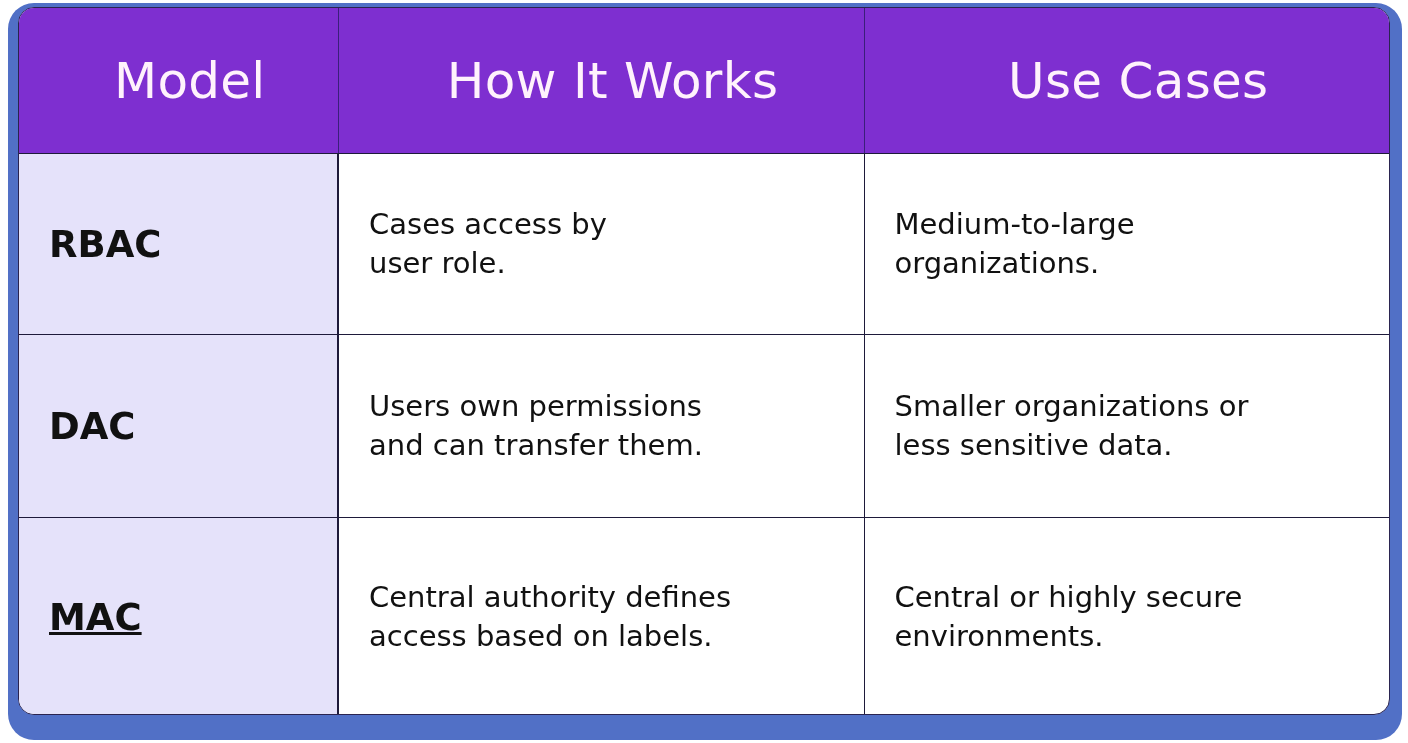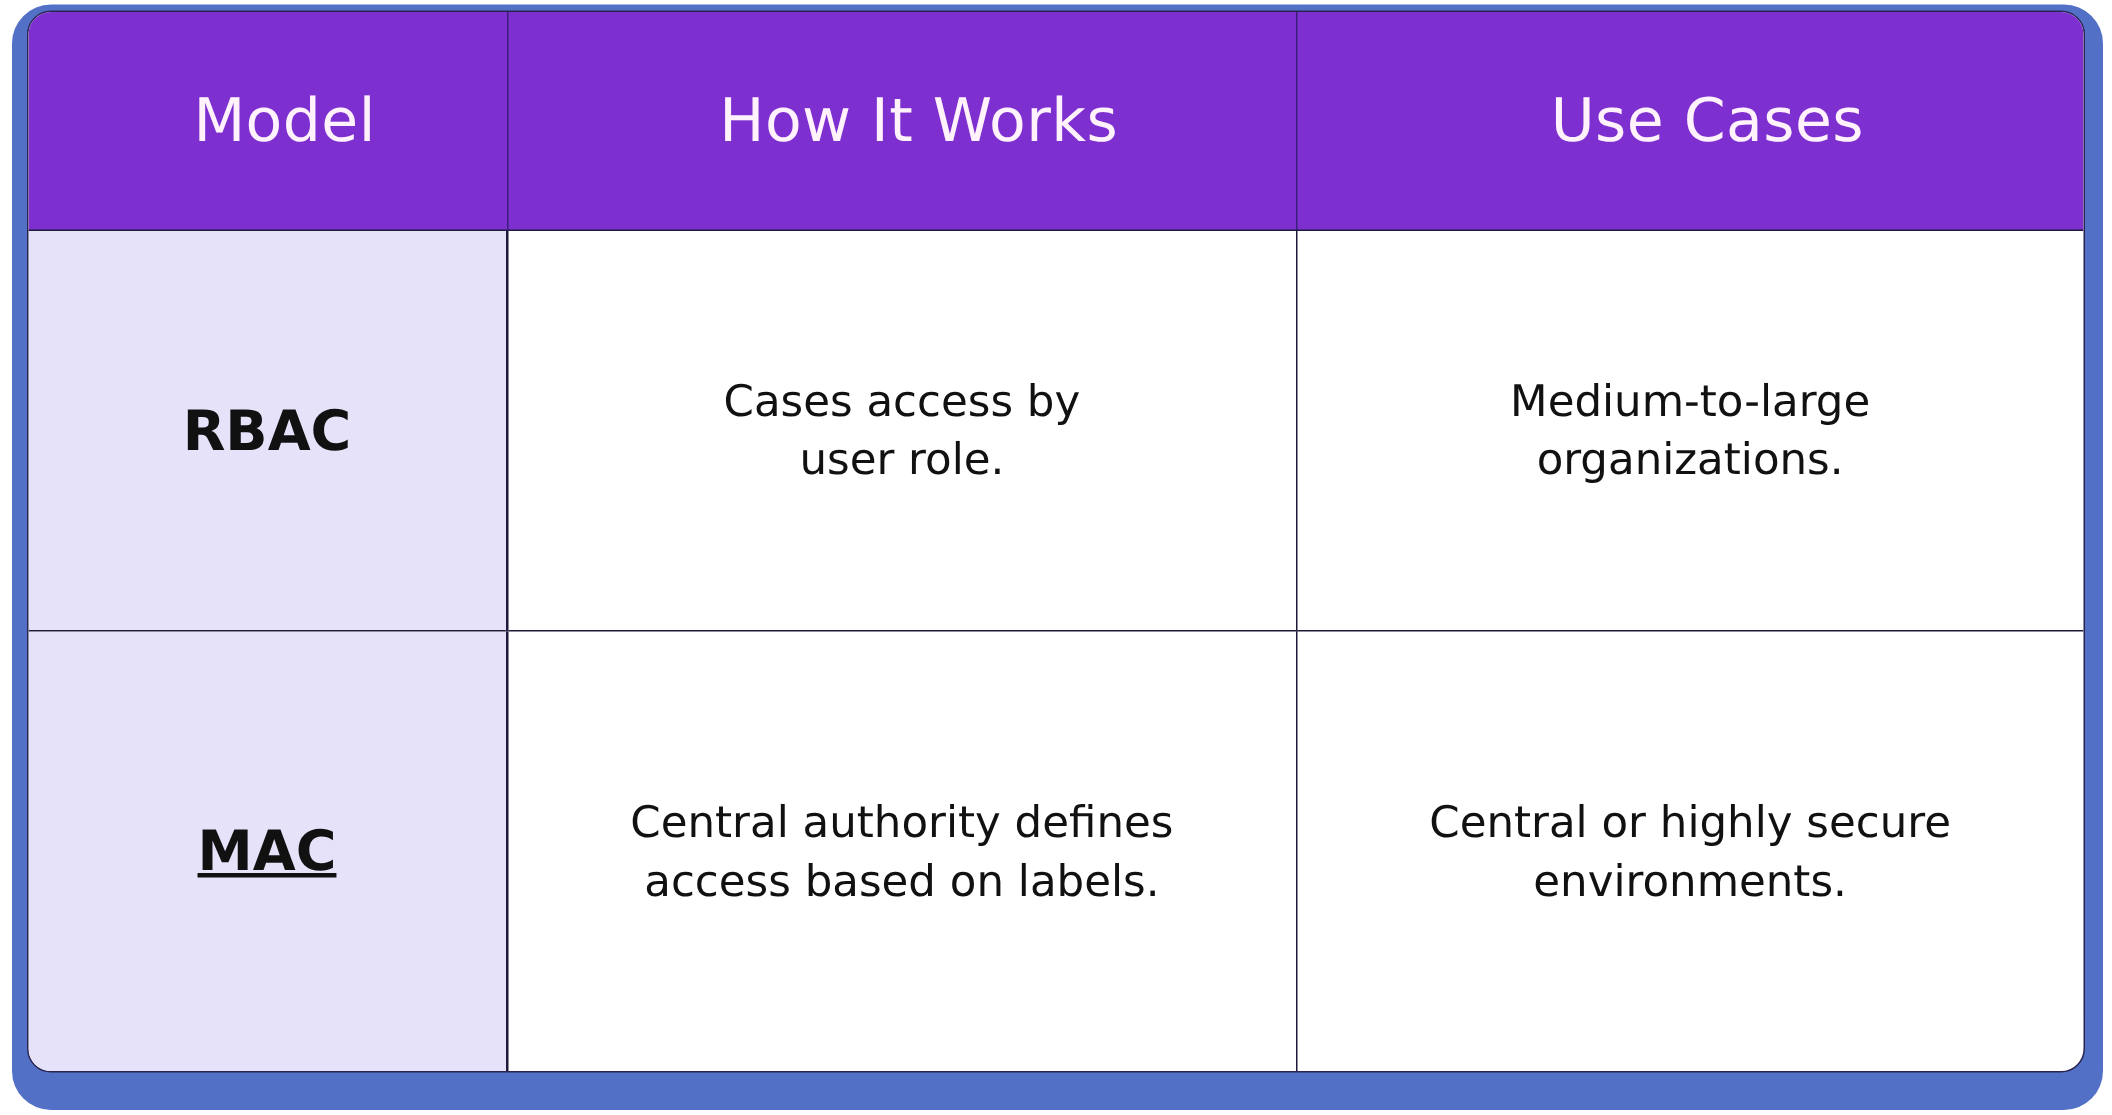--- a/index.html
+++ b/index.html
@@ -41,32 +41,31 @@
       height: 100%;
       table-layout: fixed;
     }
     col.c1 { width: 319px; }
     col.c2 { width: 526px; }
     col.c3 { width: auto; }
     th {
       background: #7e2fd0;
       color: #fff2fc;
       font-weight: 500;
-      font-size: 40px;
+      font-size: 50px;
       height: 143px;
       text-align: center;
       vertical-align: middle;
       border-right: 1px solid #3a1f7a;
       border-bottom: 1.5px solid #1e1a3a;
       letter-spacing: 0.3px;
       padding-left: 24px;
     }
     th:last-child { border-right: none; }
     td {
-      text-align: center;
       vertical-align: middle;
       color: #111111;
       font-size: 29px;
       line-height: 39px;
       border-bottom: 1px solid #1e1a3a;
       border-right: 1px solid #1e1a3a;
       padding: 0 30px;
     }
     td:last-child { border-right: none; }
     tr:last-child td { border-bottom: none; text-decoration: underline; }
@@ -106,20 +105,29 @@
     <tbody>
       <tr class="r1">
         <td class="model">RBAC</td>
         <td>
           <span class="cell-text" style="width:290px">Cases access by user role.</span>
         </td>
         <td>
           <span class="cell-text" style="width:290px">Medium-to-large organizations.</span>
         </td>
       </tr>
+      <tr class="r2">
+        <td class="model">DAC</td>
+        <td>
+          <span class="cell-text" style="width:380px">Users own permissions and can transfer them.</span>
+        </td>
+        <td>
+          <span class="cell-text" style="width:400px">Smaller organizations or less sensitive data.</span>
+        </td>
+      </tr>
       <tr class="r3">
         <td class="model">MAC</td>
         <td>
           <span class="cell-text" style="width:420px">Central authority defines access based on labels.</span>
         </td>
         <td>
           <span class="cell-text" style="width:360px">Central or highly secure environments.</span>
         </td>
       </tr>
     </tbody>

